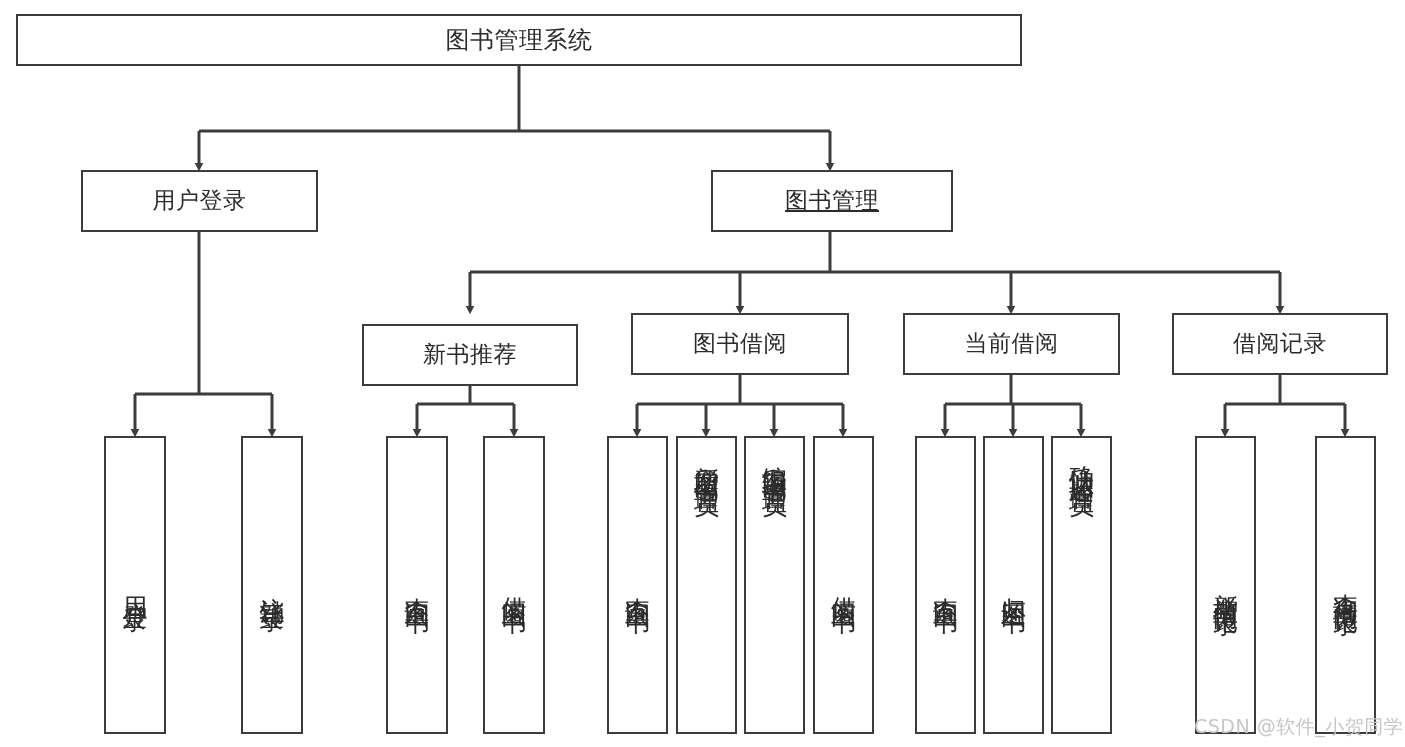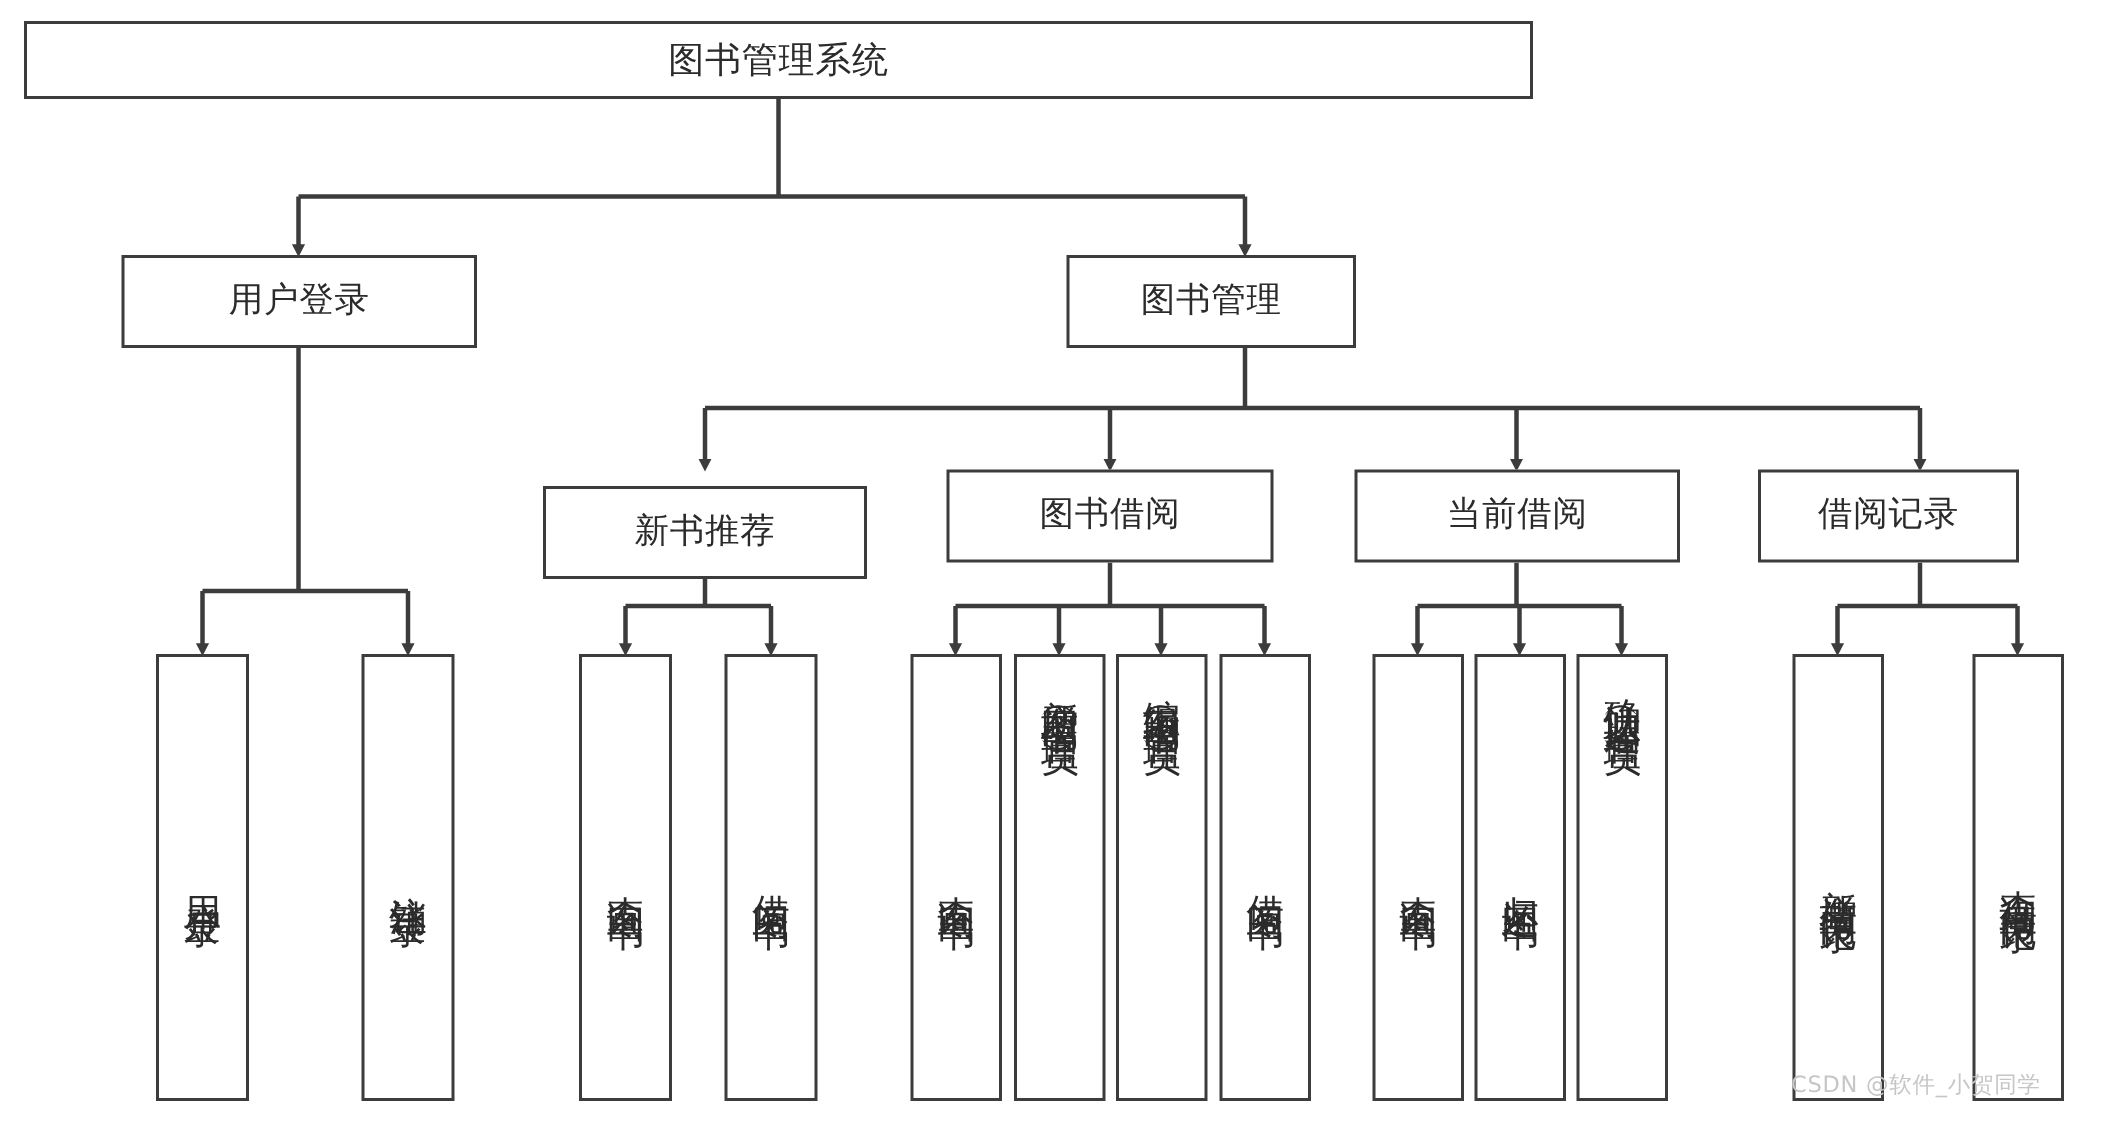--- a/index.html
+++ b/index.html
@@ -66,21 +66,21 @@
     margin: 0 auto;
   }
   
   .node.v.center {
     align-items: center;
     padding-top: 0;
   }
   .watermark {
     position: absolute;
     color: #c6c6c6;
-    font-size: 15px;
+    font-size: 19px;
     white-space: nowrap;
     z-index: 3;
     letter-spacing: 0.5px;
   }
 </style>
 </head>
 <body>
 
 <div id="canvas">
 
@@ -134,34 +134,34 @@
     </g>
   </svg>
 
   <div class="node h root" style="left:16px; top:14px; width:1006px; height:52px;">
     <span class="label">图书管理系统</span>
   </div>
 
   <div class="node h" style="left:81px; top:170px; width:237px; height:62px;">
     <span class="label">用户登录</span>
   </div>
-  <div class="node h" style="left:711px; top:170px; width:193px; height:62px;">
+  <div class="node h" style="left:711px; top:170px; width:242px; height:62px;text-decoration:underline;">
     <span class="label">图书管理</span>
   </div>
 
   <div class="node h" style="left:362px; top:324px; width:216px; height:62px;">
     <span class="label">新书推荐</span>
   </div>
   <div class="node h" style="left:631px; top:313px; width:218px; height:62px;">
     <span class="label">图书借阅</span>
   </div>
   <div class="node h" style="left:903px; top:313px; width:217px; height:62px;">
     <span class="label">当前借阅</span>
   </div>
-  <div class="node h" style="left:1172px; top:313px; width:174px; height:62px;">
+  <div class="node h" style="left:1172px; top:313px; width:216px; height:62px;">
     <span class="label">借阅记录</span>
   </div>
 
   <div class="node v center" style="left:104px; top:436px; width:62px; height:298px;">
     <span class="label">用户登录</span>
   </div>
   <div class="node v center" style="left:241px; top:436px; width:62px; height:298px;">
     <span class="label">注销登录</span>
   </div>
 

